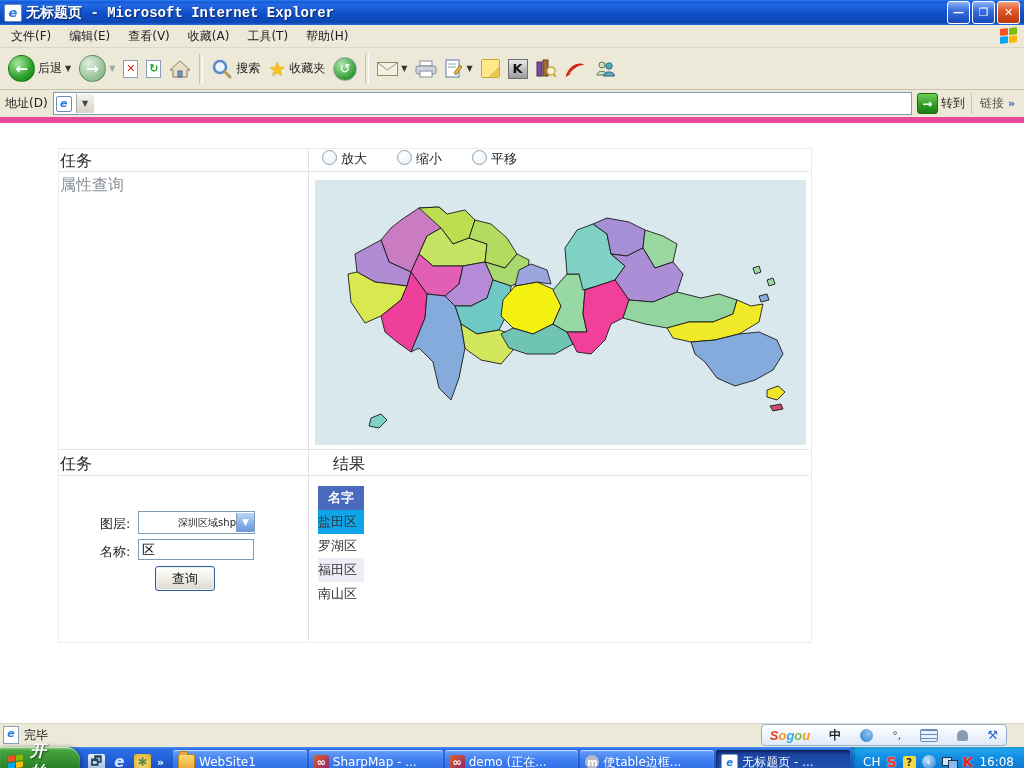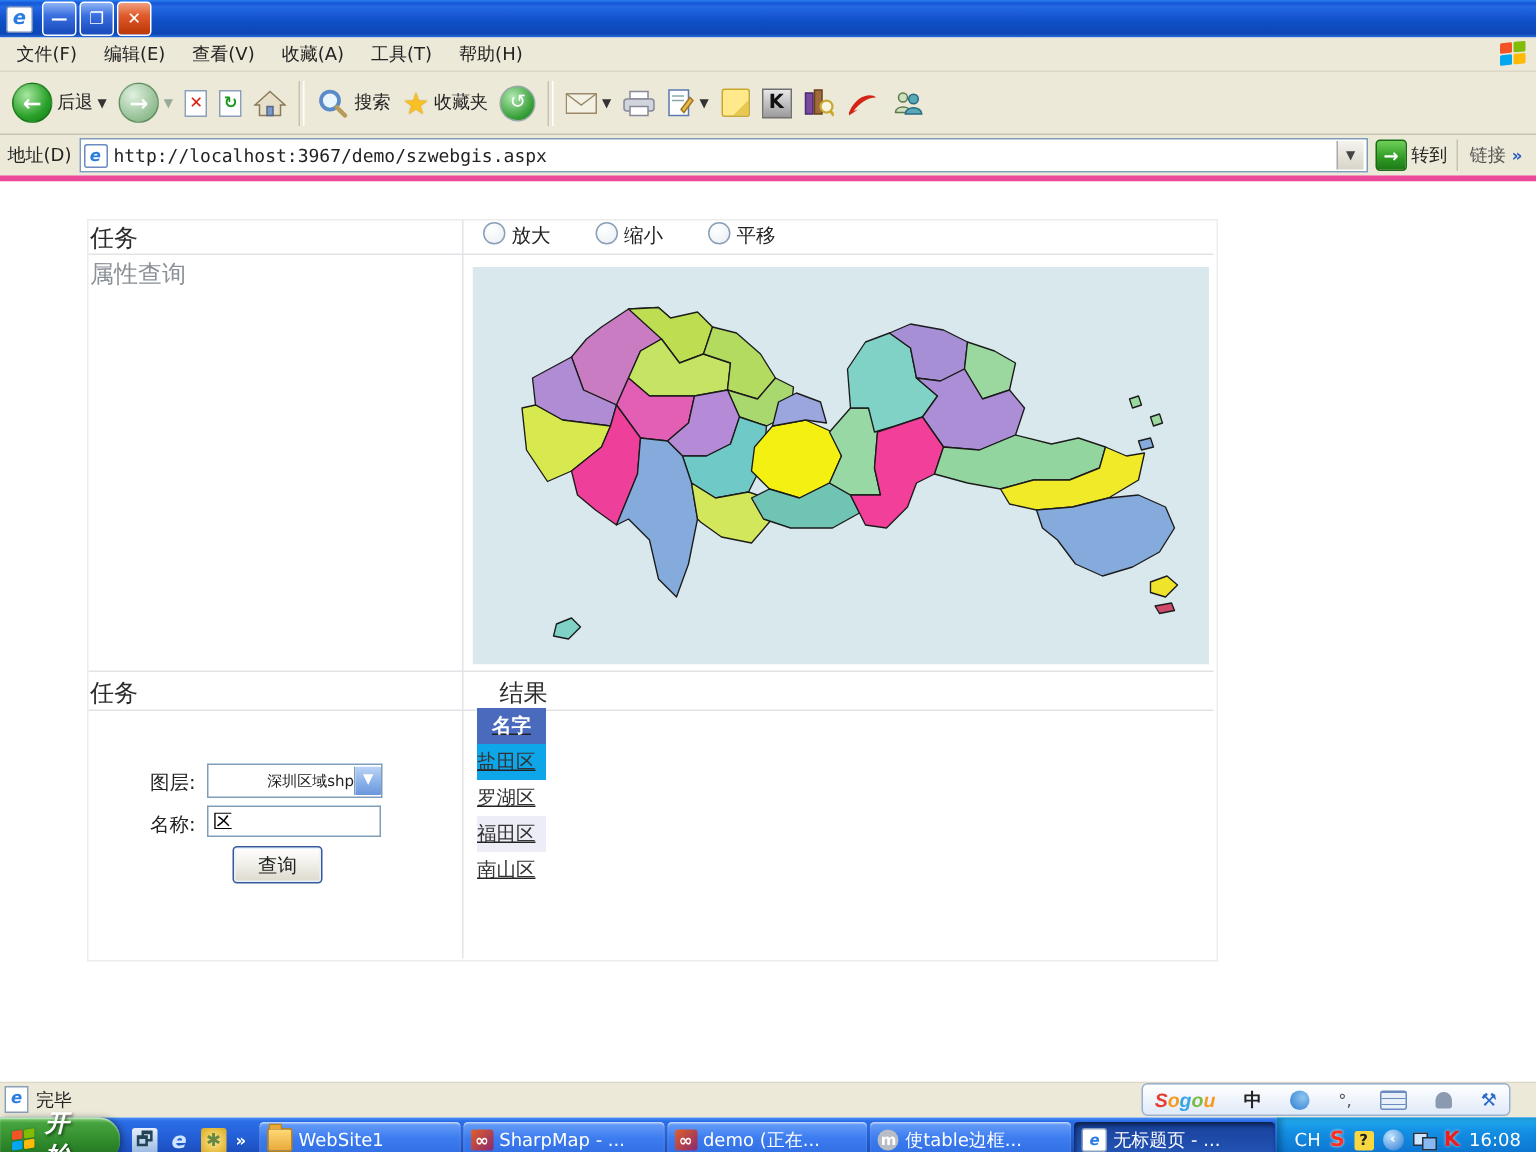--- a/index.html
+++ b/index.html
@@ -33,21 +33,21 @@
   .doc{width:13px;height:16px;background:#fff;border:1px solid #8aa0b8;position:relative;
     display:flex;align-items:center;justify-content:center;font-size:11px;font-weight:bold;}
   .sep{width:2px;height:30px;margin:0 4px;border-left:1px solid #c8c4ae;border-right:1px solid #fff;}
   .star{color:#f8c020;font-size:20px;text-shadow:0 0 1px #b88000;line-height:20px;}
   .hist{width:22px;height:22px;border-radius:50%;color:#fff;font-size:13px;display:flex;align-items:center;justify-content:center;
     background:radial-gradient(circle at 35% 30%,#b0e8b0,#3aa13a 65%,#1a7a1a);border:1px solid #9aa;}
   .note{width:17px;height:17px;background:linear-gradient(135deg,#ffe98a 70%,#e8c850 70%);border:1px solid #c8a830;border-radius:2px;}
   .kav{width:18px;height:18px;background:linear-gradient(#e8e8e8,#9a9a9a);border:1px solid #707070;
     color:#111;font-weight:bold;font-size:13px;display:flex;align-items:center;justify-content:center;}
   
-  .addressbar{height:27px;background:#ece9d8;display:flex;align-items:center;padding:0 5px;border-bottom:4px solid #ec4899;}
+  .addressbar{height:27px;background:#ece9d8;display:flex;align-items:center;padding:0 5px;border-bottom:6px solid #ec4899;}
   .addr-label{font-size:12px;margin-right:5px;color:#222;}
   .addr-input{flex:1;height:21px;background:#fff;border:1px solid #7f9db9;display:flex;align-items:center;padding:0 2px;}
   .addr-url{font-size:12px;font-family:"DejaVu Sans Mono",monospace;flex:1;}
   .addr-drop{width:17px;height:19px;background:linear-gradient(#f4f3ee,#d8d4c8);border-left:1px solid #aaa;
     text-align:center;font-size:8px;line-height:19px;color:#444;}
   .go{display:flex;align-items:center;gap:3px;margin:0 6px 0 5px;font-size:12px;}
   .go-icon{width:19px;height:19px;border-radius:3px;background:linear-gradient(180deg,#6ecf58,#2f9a24 60%,#1d7a16);
     color:#fff;font-weight:bold;display:flex;align-items:center;justify-content:center;border:1px solid #1a6a14;}
   .links{display:flex;align-items:center;gap:4px;font-size:12px;color:#555;border-left:1px solid #c8c4ae;padding:2px 4px 2px 8px;}
   .chev{color:#2a5ac0;font-weight:bold;font-size:11px;}
@@ -56,21 +56,21 @@
   .outline{position:absolute;left:58px;top:25px;width:752px;height:493px;border:1px solid #ececec;}
   .line{position:absolute;background:#e3e2e6;}
   .lbl{position:absolute;font-size:16px;color:#2a2a2a;}
   .gray-link{color:#8a9096;}
   .radios{position:absolute;left:322px;top:27px;display:flex;gap:30px;align-items:center;}
   .radio-item{display:flex;align-items:flex-start;gap:4px;}
   .radio-circle{width:13px;height:13px;border-radius:50%;border:1px solid #8aa0b8;
     background:radial-gradient(circle at 35% 30%,#fff,#e8eef4);}
   .map-wrap{position:absolute;left:315px;top:57px;width:491px;height:265px;}
   
-  .grid{position:absolute;left:318px;top:351px;font-size:13px;text-decoration:underline;}
+  .grid{position:absolute;left:318px;top:363px;font-size:13px;}
   .grid-h{width:46px;padding:3px 0;text-align:center;color:#fff;font-weight:bold;}
   .grid-r{width:46px;padding:3px 0;text-align:left;color:#333;}
   
   .form-label{position:absolute;font-size:13px;color:#222;}
   .select{position:absolute;left:138px;top:388px;width:115px;height:21px;border:1px solid #7f9db9;
     background:#fff;display:flex;align-items:center;}
   .select-text{flex:1;padding-left:3px;font-size:10px;text-align:right;}
   .select-btn{width:17px;height:19px;background:linear-gradient(180deg,#bcd4f6,#86aee8 60%,#6a96dc);
     border-left:1px solid #7f9db9;color:#fff;font-size:9px;text-align:center;line-height:19px;border-radius:0 1px 1px 0;}
   .textbox{position:absolute;left:138px;top:416px;width:108px;height:17px;border:1px solid #7f9db9;
@@ -129,20 +129,21 @@
   .tray-net::before,.tray-net::after{content:"";position:absolute;width:8px;height:7px;background:#cfe4ff;border:1px solid #234;}
   .tray-net::after{left:6px;top:3px;background:#8ab8f0;}
   .tray-k{color:#e82020;font-weight:bold;font-size:14px;text-shadow:0 0 2px rgba(255,255,255,.7);}
   .clock{font-size:12px;color:#fff;}
 </style>
 </head>
 <body>
 
 <div class="titlebar">
   <span class="ie-logo">e</span>
+  <span class="title-text">无标题页 - Microsoft Internet Explorer</span>
   <span class="winbtn">—</span>
   <span class="winbtn">❐</span>
   <span class="winbtn close">✕</span>
 </div>
 
 <div class="menubar">
   <span class="menu-item">文件(F)</span>
   <span class="menu-item">编辑(E)</span>
   <span class="menu-item">查看(V)</span>
   <span class="menu-item">收藏(A)</span>
@@ -247,21 +248,20 @@
       <circle cx="15" cy="6" r="3.2" fill="#58a8b8" stroke="#2a6a80"></circle>
       <path d="M9.5,16 C9.5,10.5 20.5,10.5 20.5,16 Z" fill="#58a8b8" stroke="#2a6a80"></path>
     </svg>
   </span>
 </div>
 
 <div class="addressbar">
   <span class="addr-label">地址(D)</span>
   <span class="addr-input">
     <span class="ie-logo" style="width:14px;height:14px;line-height:13px;font-size:11px;">e</span>
-    <span class="addr-url">http://localhost:3967/demo/szwebgis.aspx</span>
     <span class="addr-drop">▼</span>
   </span>
   <span class="go">
     <span class="go-icon">→</span>
     <span>转到</span>
   </span>
   <span class="links">
     <span>链接</span>
     <span class="chev">»</span>
   </span>

